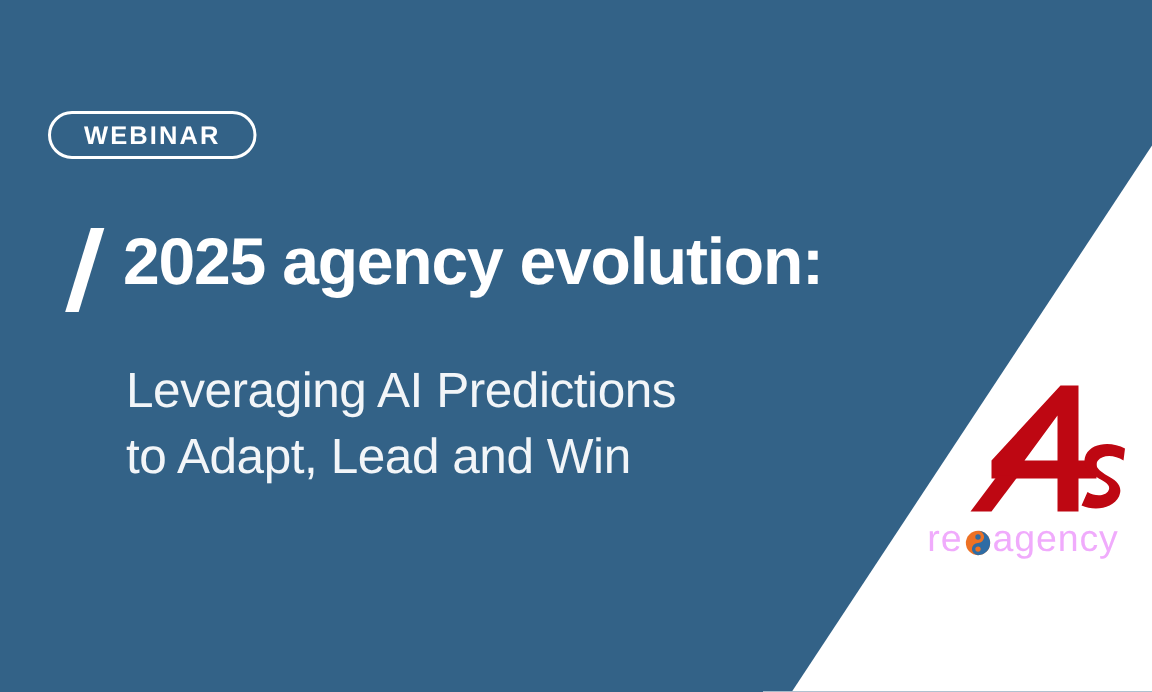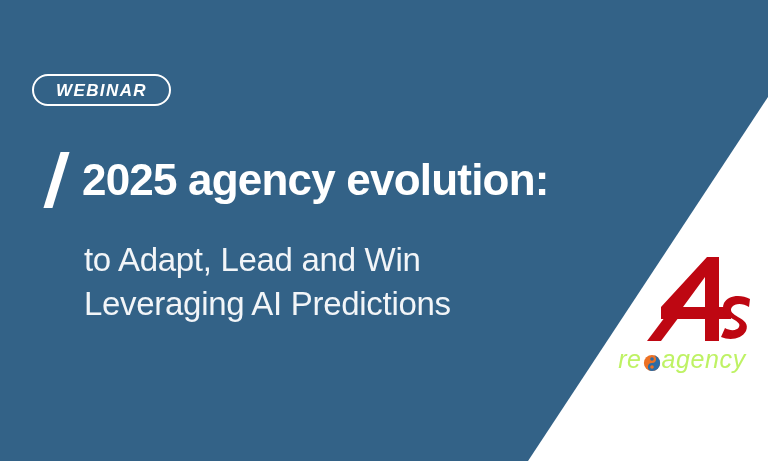--- a/index.html
+++ b/index.html
@@ -38,30 +38,29 @@
     justify-content: center;
     padding: 0 22px;
     border: 2px solid #ffffff;
     border-radius: 18px;
     color: #ffffff;
     font-size: 17px;
     font-weight: 700;
     letter-spacing: 1.4px;
     line-height: 1;
     white-space: nowrap;
-    font-style: italic;
   }
 
   
   .headline-row {
     position: absolute;
     left: 44px;
     top: 152px;
     display: flex;
-    align-items: center;
+    align-items: flex-start;
   }
   .slash {
     position: relative;
     width: 34px;
     height: 54px;
     flex: 0 0 auto;
     margin-right: 4px;
     margin-top: 2px;
   }
   .slash::before {
@@ -147,40 +146,40 @@
   <div class="pill">
     <span>WEBINAR</span>
   </div>
 
   <div class="headline-row">
     <span class="slash"></span>
     <h1 class="headline">2025 agency evolution:</h1>
   </div>
 
   <p class="subtitle">
+    <span>Leveraging AI Predictions</span>
     <span>to Adapt, Lead and Win</span>
-    <span>Leveraging AI Predictions</span>
   </p>
 
   <div class="logo">
 
     <svg class="logo-mark" viewBox="0 0 112 88" xmlns="http://www.w3.org/2000/svg" aria-hidden="true">
 
       <path d="M62 2 L74 2 L74 52 L86 52 L86 64 L74 64 L74 86 L60 86 L60 64 L16 64 L16 52 Z
                M60 52 L60 22 L38 52 Z" fill="#BE0712"></path>
 
       <path d="M20 62 L34 62 L16 86 L2 86 Z" fill="#BE0712"></path>
 
       <path d="M104 52 C98 48 90 48 87 52 C84 56 88 59 93 62
                C99 65 104 69 101 76 C97 84 85 86 76 82 L80 73
                C85 76 92 76 94 72 C96 68 91 66 86 63
                C80 60 76 55 79 48 C83 40 96 39 105 44 Z" fill="#BE0712"></path>
     </svg>
 
-    <div class="wordmark" style="color: #bef264; font-style: italic;">
+    <div class="wordmark" style="color: #f0abfc;">
       <span>re</span>
       <span class="swirl">
         <svg viewBox="0 0 20 20" xmlns="http://www.w3.org/2000/svg" aria-hidden="true">
           <circle cx="10" cy="10" r="9" fill="#ED7124"></circle>
           <path d="M10 1 a9 9 0 0 1 0 18 a4.5 4.5 0 0 1 0 -9 a4.5 4.5 0 0 0 0 -9 Z" fill="#2E6CA4"></path>
           <circle cx="10" cy="5.5" r="2" fill="#2E6CA4"></circle>
           <circle cx="10" cy="14.5" r="2" fill="#ED7124"></circle>
         </svg>
       </span>
       <span>agency</span>

